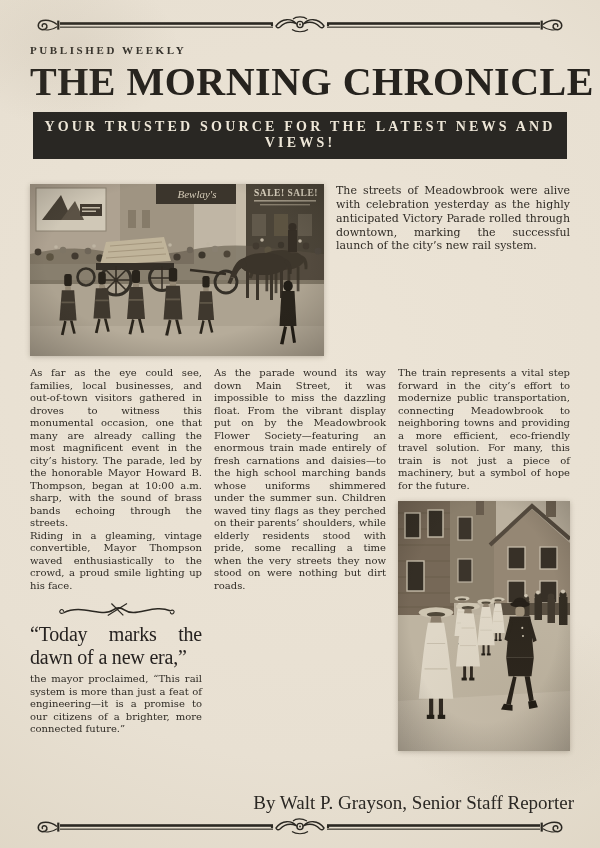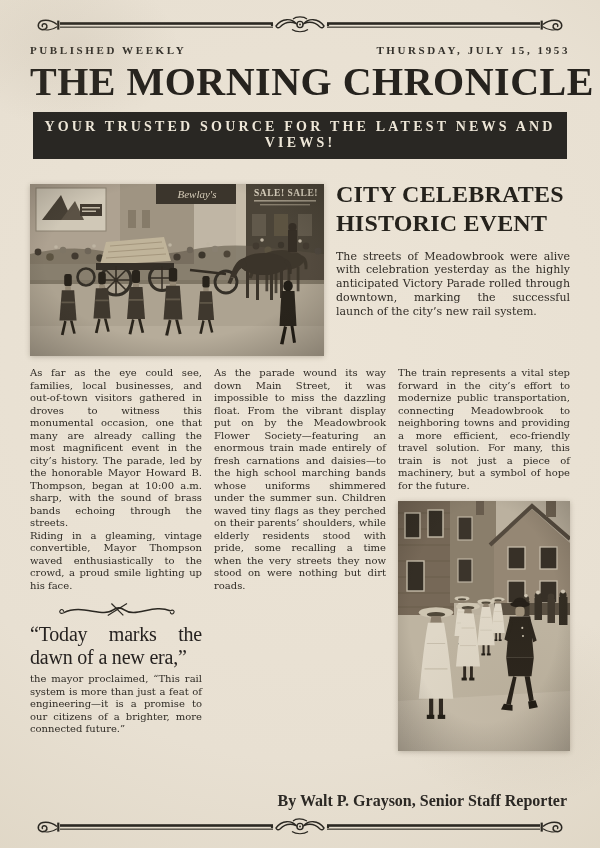--- a/index.html
+++ b/index.html
@@ -32,22 +32,22 @@
     letter-spacing:0.2px;margin:-4px 0 12px;color:#25221c;}
   .lead{font-size:11px;line-height:1.26;text-align:justify;}
   .columns{display:flex;gap:12px;margin-top:11px;}
   .col{flex:1;min-width:0;}
   .col p, .lead{margin:0;}
   .col p{font-size:10px;line-height:1.25;text-align:justify;}
   .divider{display:block;margin:6px auto 3px;width:128px;height:22px;}
   .pullquote{font-family:"Liberation Serif", serif;font-weight:normal;font-size:20px;
     line-height:1.15;text-align:justify;color:#262220;margin:1px 0 4px;letter-spacing:-0.2px;}
   .photo2{width:172px;height:250px;margin-top:9px;}
-  .byline{position:absolute;right:33px;top:792px;font-family:"Liberation Serif", serif;
-    font-weight:bold;font-size:16px;color:#2b2824;white-space:nowrap;}
+  .byline{position:absolute;right:26px;top:792px;font-family:"Liberation Serif", serif;
+    font-weight:normal;font-size:19px;color:#2b2824;white-space:nowrap;}
   .rule-bottom{position:absolute;left:30px;right:30px;bottom:10px;}
   .ink{stroke:#2b2822;fill:none;}
 </style>
 </head>
 <body>
 
 <div class="page">
   <div class="stain s1"></div>
   <div class="stain s2"></div>
 
@@ -77,21 +77,20 @@
           <path class="ink" stroke-width="1.1" d="M262,15.5 C266,18.5 274,18.5 278,15.5"></path>
           <path class="ink" stroke-width="1.1" d="M263,5 C266,2.2 274,2.2 277,5"></path>
           <circle cx="242" cy="11" r="1.2" fill="#2b2822"></circle>
           <circle cx="298" cy="11" r="1.2" fill="#2b2822"></circle>
         </g>
       </svg>
     </div>
 
     <div class="meta">
       <span>PUBLISHED WEEKLY</span>
-      <span>THURSDAY, JULY 15, 1953</span>
     </div>
 
     <div class="title">THE MORNING CHRONICLE</div>
 
     <div class="banner">
       <span>YOUR TRUSTED SOURCE FOR THE LATEST NEWS AND VIEWS!</span>
     </div>
 
     <div class="top-section">
 
@@ -214,21 +213,20 @@
             <path d="M-4,44 L-8,62 L-4.5,62.5 L-1,45 Z" fill="#14110d"></path>
             <path d="M2.5,44 L5,61 L8,60.5 L5.5,44 Z" fill="#14110d"></path>
           </g>
 
           <rect x="0" y="0" width="294" height="172" fill="#8a7256" opacity="0.10"></rect>
           <rect x="0" y="0" width="294" height="172" fill="url(#vg1)"></rect>
         </svg>
       </div>
 
       <div class="headline-block">
-        <h1>CITY CELEBRATES HISTORIC EVENT</h1>
         <p class="lead">The streets of Meadowbrook were alive with celebration yesterday as the highly anticipated Victory Parade rolled through downtown, marking the successful launch of the city’s new rail system.</p>
       </div>
     </div>
 
     <div class="columns">
 
       <div class="col">
         <p>As far as the eye could see, families, local businesses, and out-of-town visitors gathered in droves to witness this monumental occasion, one that many are already calling the most magnificent event in the city’s history. The parade, led by the honorable Mayor Howard B. Thompson, began at 10:00 a.m. sharp, with the sound of brass bands echoing through the streets.</p>
         <p>Riding in a gleaming, vintage convertible, Mayor Thompson waved enthusiastically to the crowd, a proud smile lighting up his face.</p>
         <svg class="divider" viewBox="0 0 130 24">

